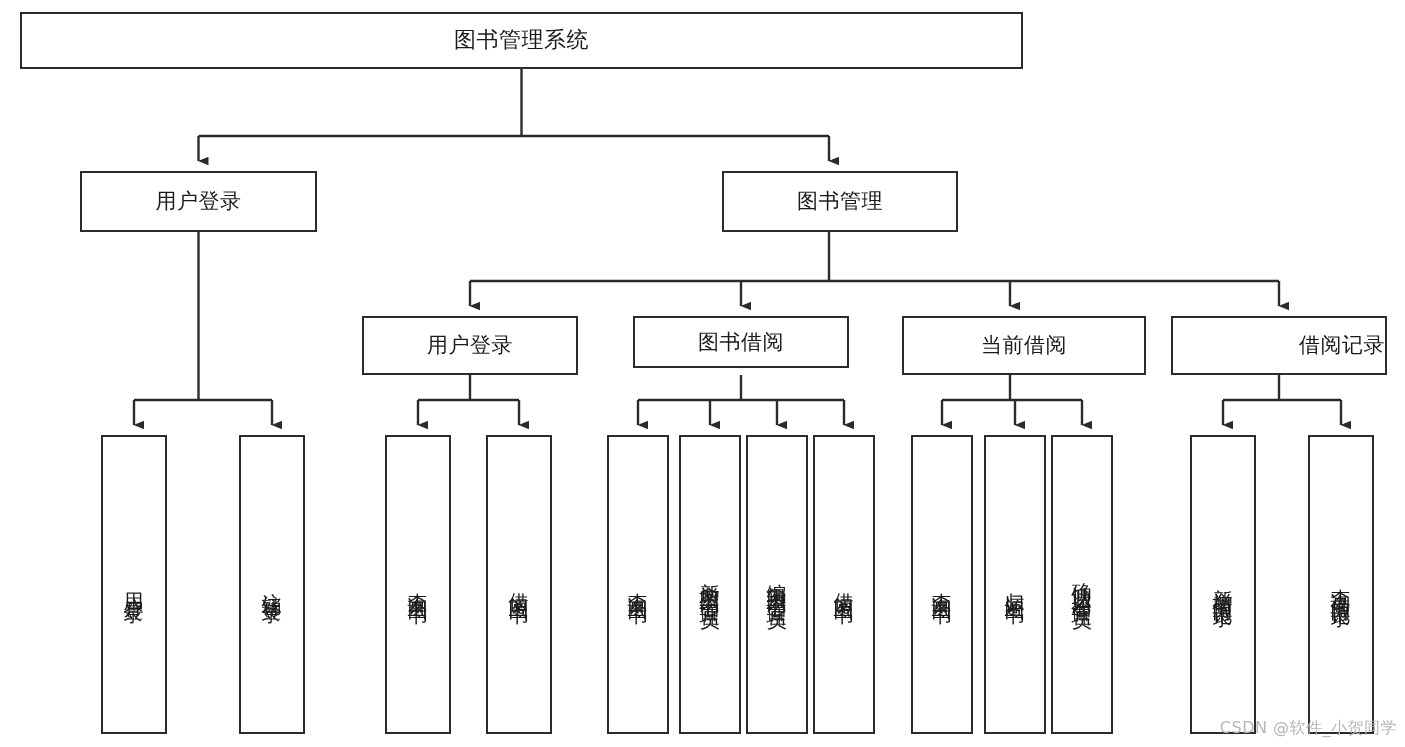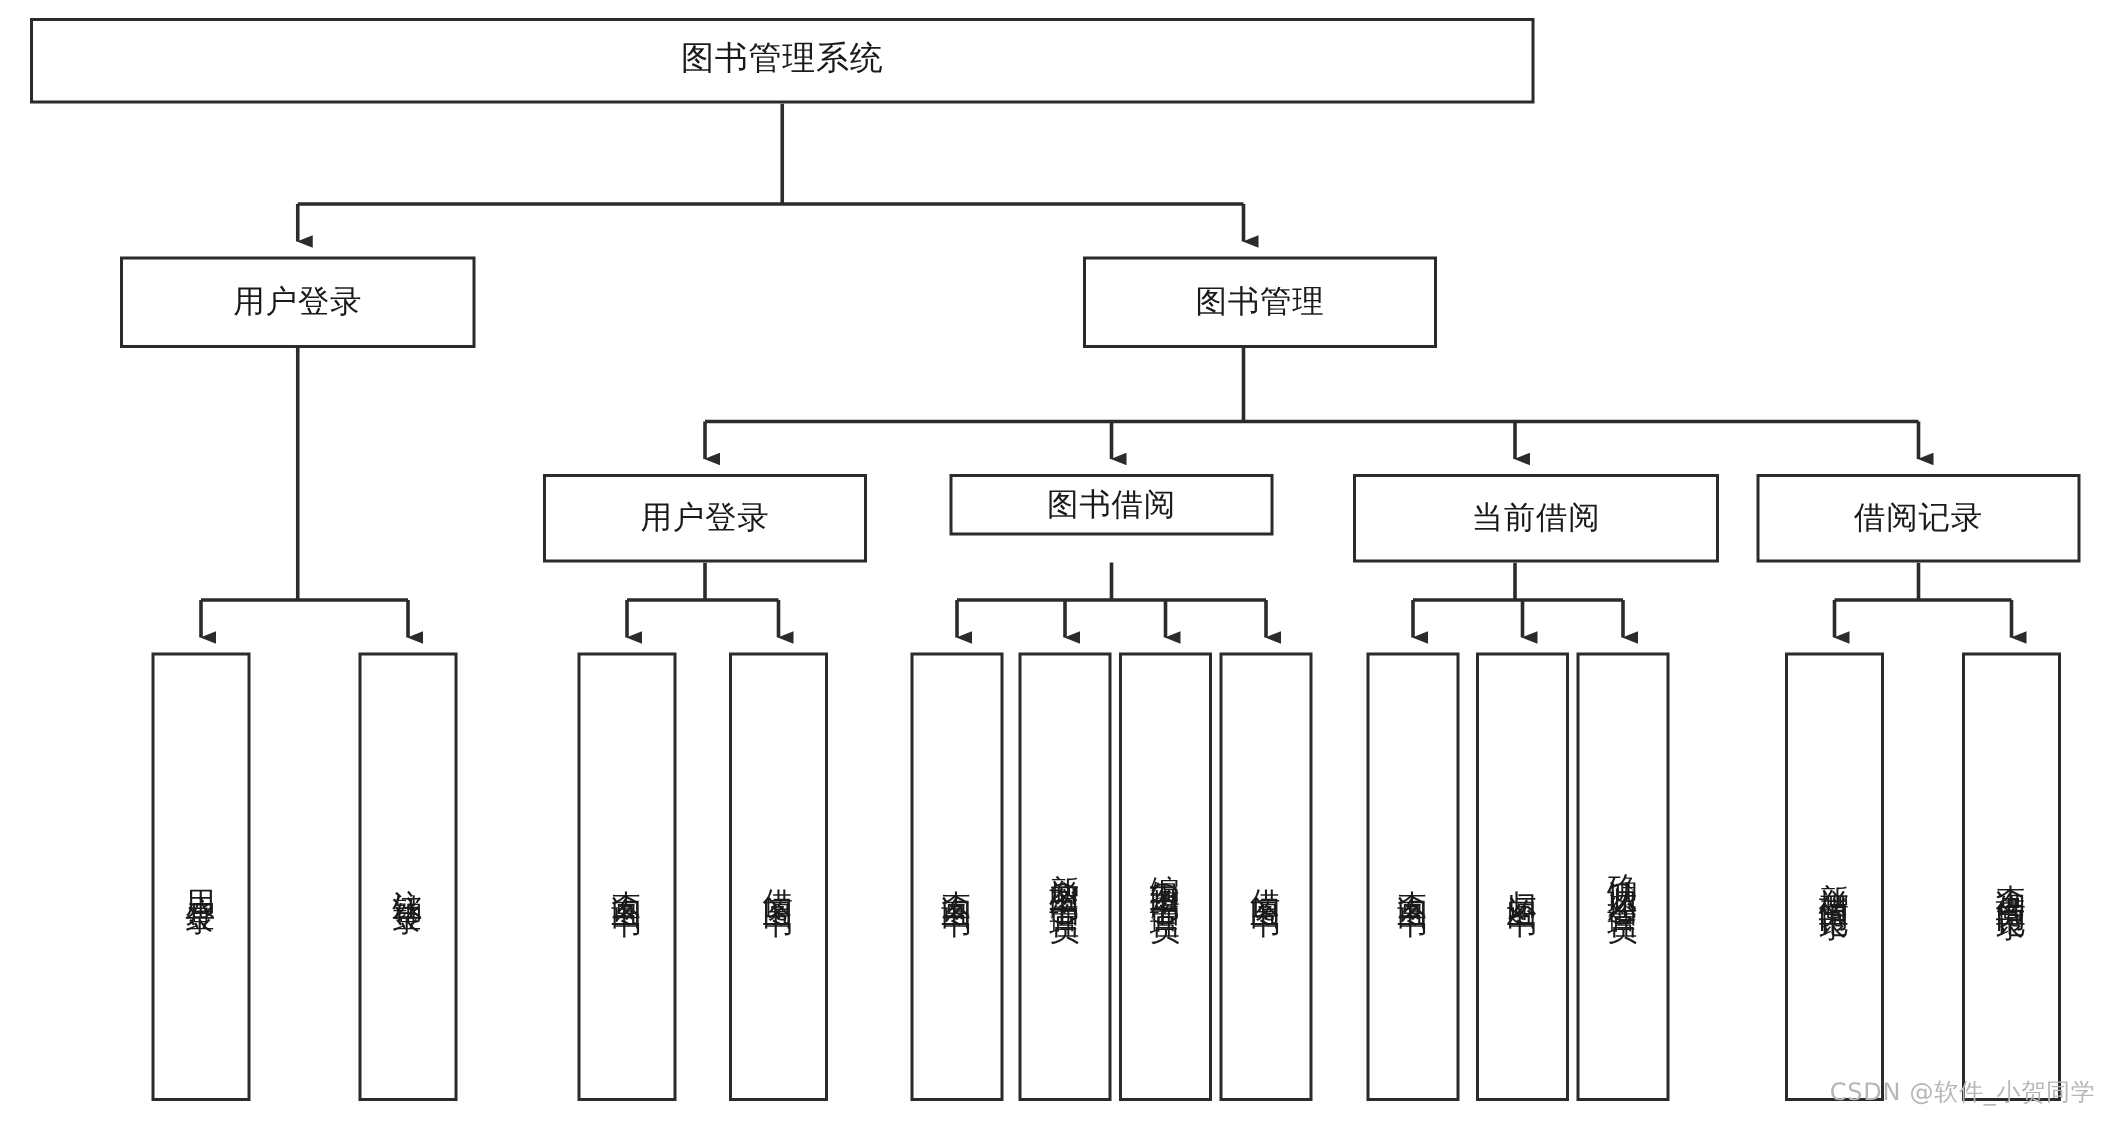--- a/index.html
+++ b/index.html
@@ -128,29 +128,29 @@
   </div>
 
   <div class="node horiz" style="left:711px; top:171px; width:236px; height:61px;margin-left:11px;">
     <span class="node-label">图书管理</span>
   </div>
 
   <div class="node horiz" style="left:362px; top:316px; width:216px; height:59px;">
     <span class="node-label">用户登录</span>
   </div>
 
-  <div class="node horiz" style="left:633px; top:316px; width:216px; height:41px;">
+  <div class="node horiz" style="left:633px; top:316px; width:216px; height:52px;">
     <span class="node-label">图书借阅</span>
   </div>
 
   <div class="node horiz" style="left:902px; top:316px; width:244px; height:59px;">
     <span class="node-label">当前借阅</span>
   </div>
 
-  <div class="node horiz" style="left:1171px; top:316px; width:216px; height:59px;">
+  <div class="node horiz" style="left:1171px; top:316px; width:216px; height:59px;justify-content:flex-end;">
     <span class="node-label">借阅记录</span>
   </div>
 
   <div class="node vert" style="left:101px; top:435px; width:66px; height:299px;">
     <span class="node-label">用户登录</span>
   </div>
 
   <div class="node vert" style="left:239px; top:435px; width:66px; height:299px;">
     <span class="node-label">注销登录</span>
   </div>

